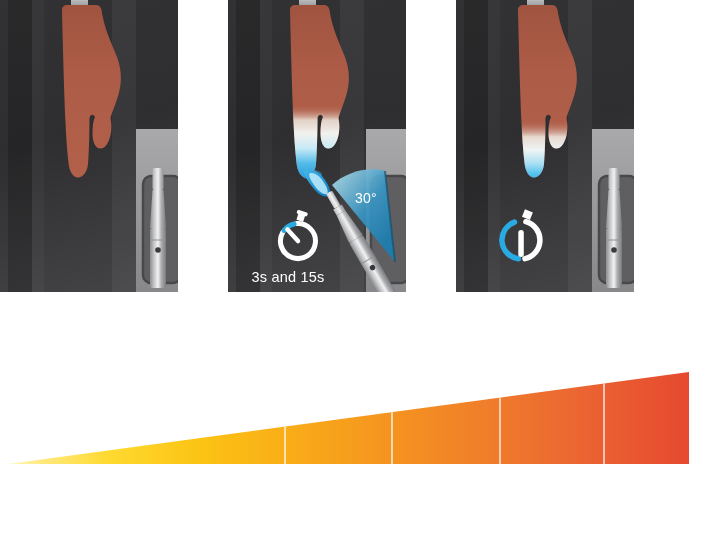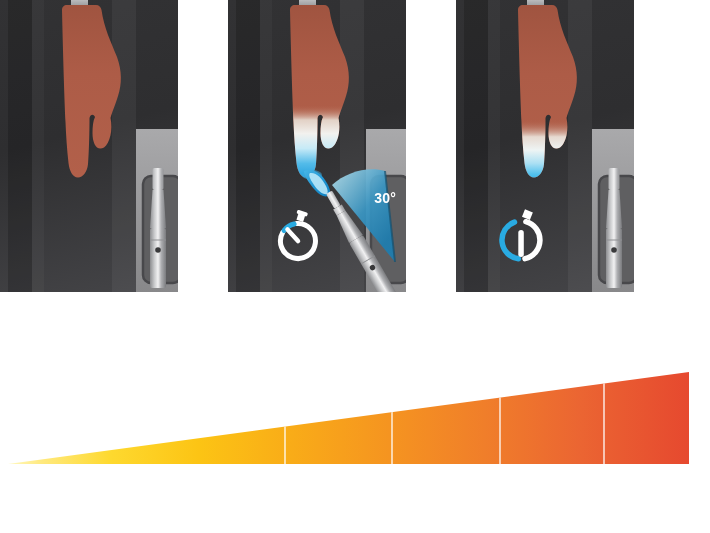--- a/index.html
+++ b/index.html
@@ -1,20 +1,20 @@
 <!DOCTYPE html>
 <html><head>
 <meta charset="utf-8">
 <style>
   html,body{margin:0;padding:0;background:#fff;}
   .stage{position:relative;width:710px;height:533px;background:#ffffff;overflow:hidden;
          font-family:"Liberation Sans",sans-serif;}
   .panel{position:absolute;top:0;width:178px;height:292px;overflow:hidden;
          background:linear-gradient(165deg,#323234 0%,#2e2e30 45%,#454548 100%);}
-  .lbl{position:absolute;color:#ffffff;font-weight:bold;text-align:right;
+  .lbl{position:absolute;color:#ffffff;font-weight:normal;text-align:center;
        letter-spacing:0.2px;line-height:1;}
   .lbl-timer{left:0;top:270px;width:120px;font-size:14.5px;}
   .lbl-angle{left:108px;top:191px;width:60px;font-size:14px;}
   .lbl-afterglow{left:0;top:267px;width:122px;font-size:14.5px;}
   .ramp-svg{position:absolute;left:0;top:362px;}
 </style>
 </head>
 <body>
 
 <div class="stage">
@@ -162,20 +162,21 @@
         <path d="M68.5,223.6 A17.5,17.5 0 1 1 54.8,232.3" fill="none" stroke="#ffffff" stroke-width="5" stroke-linecap="round"></path>
         <path d="M66.1,224 A17.5,17.5 0 0 0 56,230.5" fill="none" stroke="#29abe2" stroke-width="5" stroke-linecap="round"></path>
         <line x1="70" y1="241" x2="59.5" y2="229.5" stroke="#ffffff" stroke-width="4.5" stroke-linecap="round"></line>
         <g transform="rotate(18 73 217)">
           <rect x="69.5" y="213" width="7" height="8" fill="#ffffff"></rect>
           <rect x="67.5" y="211" width="11" height="4" rx="1.5" fill="#ffffff"></rect>
         </g>
       </g>
     </svg>
     <div class="lbl lbl-angle">30°</div>
+    <div class="lbl lbl-timer">3s and 15s</div>
   </div>
 
   <div class="panel" style="left:456px;">
     <svg width="178" height="292">
       <defs>
         <linearGradient id="holder-p3" x1="0" y1="129" x2="0" y2="292" gradientUnits="userSpaceOnUse">
           <stop offset="0" stop-color="#a9a9ab"></stop>
             <stop offset="1" stop-color="#88888a"></stop>
         </linearGradient>
         <linearGradient id="silver-p3" x1="149" y1="0" x2="167" y2="0" gradientUnits="userSpaceOnUse">

